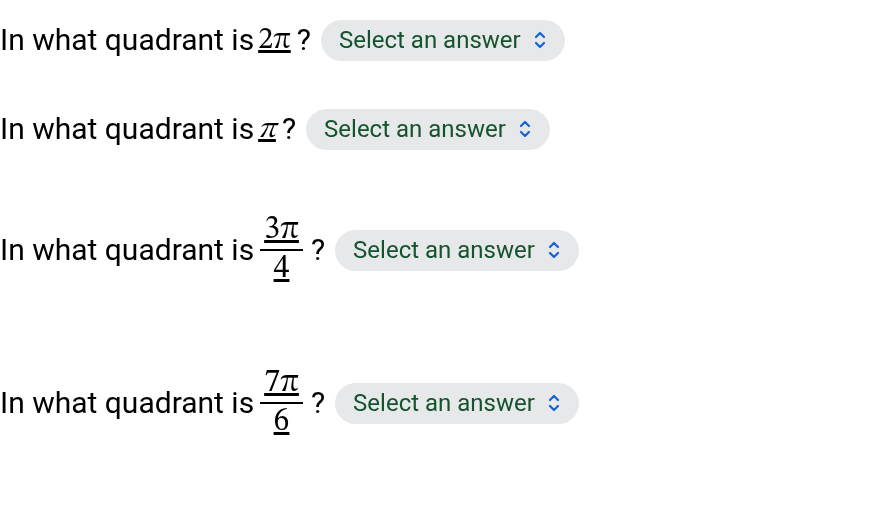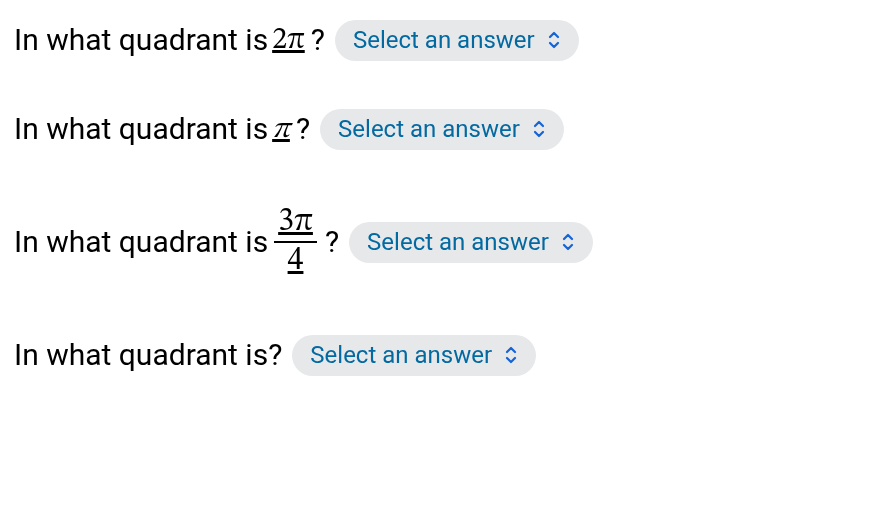--- a/index.html
+++ b/index.html
@@ -5,21 +5,21 @@
   html, body {
     margin: 0;
     padding: 0;
     width: 893px;
     height: 525px;
     background: #fff;
     font-family: -apple-system, BlinkMacSystemFont, "Segoe UI", Roboto, "Helvetica Neue", Arial, sans-serif;
     color: #000;
   }
   .page {
-    padding: 20px 14px;
+    padding: 20px 0;
     box-sizing: border-box;
   }
   .qrow {
     display: flex;
     align-items: center;
     flex-wrap: nowrap;
     font-size: 30px;
     line-height: 1.2;
     margin-bottom: 48px;
   }
@@ -37,41 +37,41 @@
   .inline-math {
     font-family: "Cambria Math", "STIX Two Math", "Latin Modern Math", Georgia, "Times New Roman", serif;
   }
   .frac {
     display: inline-flex;
     flex-direction: column;
     align-items: center;
     vertical-align: middle;
     font-size: 32px;
     line-height: 1.05;
-    margin: 8px 2px;
+    margin: 16px 2px;
   }
   .frac .num {
     padding: 0 4px 2px 4px;
   }
   .frac .den {
     border-top: 2px solid #000;
     padding: 2px 6px 0 6px;
     min-width: 100%;
     text-align: center;
     box-sizing: border-box;
   }
   .qmark {
     margin-right: 10px;
     white-space: nowrap;
   }
   .select-pill {
     display: inline-flex;
     align-items: center;
     background: #e7e8ea;
-    color: #0369a1;
+    color: #14532d;
     border-radius: 22px;
     padding: 6px 16px 6px 18px;
     font-size: 24px;
     font-weight: 400;
     cursor: pointer;
     user-select: none;
     gap: 10px;
     white-space: nowrap;
   }
   .select-pill .icon {
@@ -151,20 +151,26 @@
         <svg viewBox="0 0 14 18">
             <polyline points="3,6 7,2 11,6"></polyline>
             <polyline points="3,12 7,16 11,12"></polyline>
           </svg>
       </span>
     </span>
   </div>
 
   <div class="qrow" style="margin-bottom:0;">
     <span class="prompt">In what quadrant is </span>
+    <span class="mathwrap">
+      <span class="frac">
+        <span class="num">7π</span>
+        <span class="den">6</span>
+      </span>
+    </span>
     <span class="qmark">?</span>
     <span class="select-pill">
       <span>Select an answer</span>
       <span class="icon">
         <svg viewBox="0 0 14 18">
             <polyline points="3,6 7,2 11,6"></polyline>
             <polyline points="3,12 7,16 11,12"></polyline>
           </svg>
       </span>
     </span>

